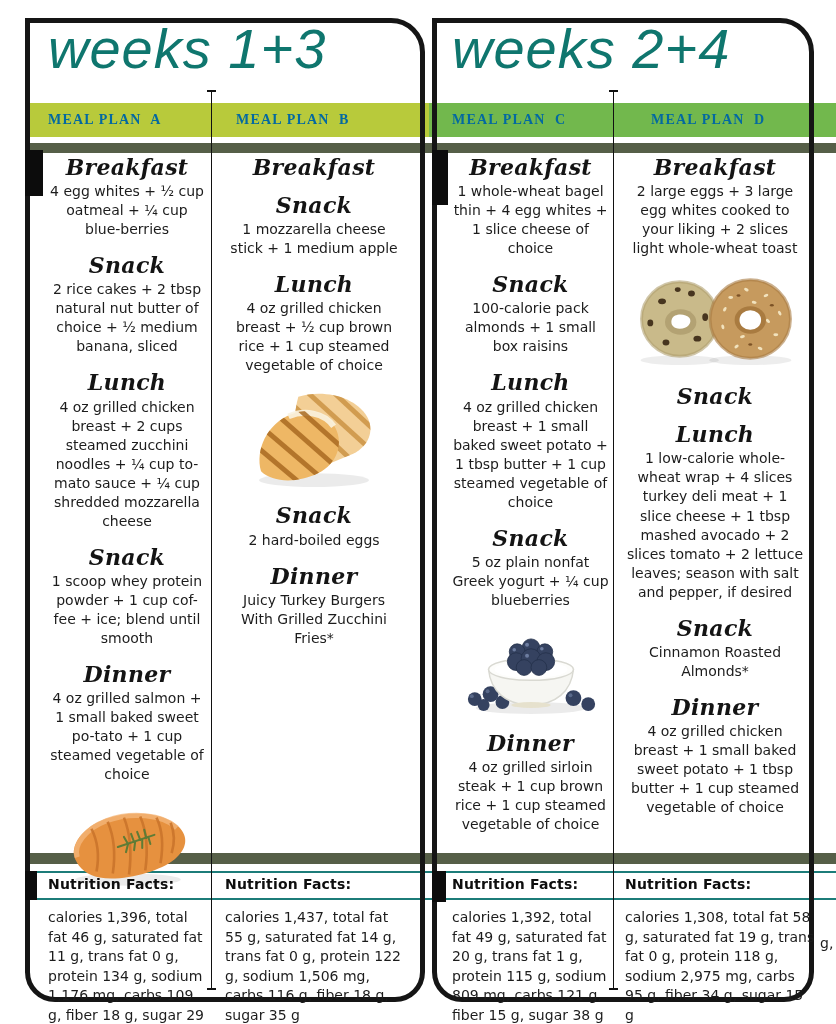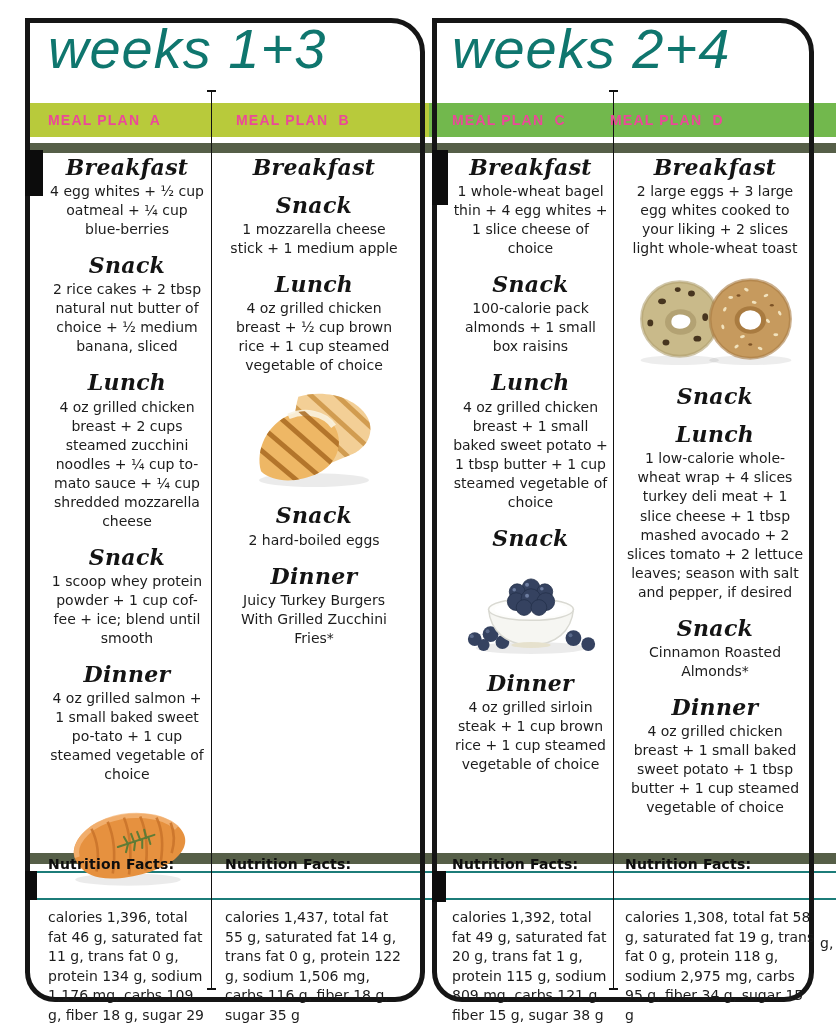--- a/index.html
+++ b/index.html
@@ -35,25 +35,25 @@
   .panel.p2{left:432px;width:382px;}
 
   
   .panel-title{position:absolute;top:21px;z-index:4;
     font-family:Liberation Sans, sans-serif;font-style:italic;font-weight:400;
     font-size:56px;letter-spacing:1px;color:#0f766e;line-height:1;}
   .panel-title.w13{left:48px;}
   .panel-title.w24{left:452px;}
 
   
-  .plan-label{position:absolute;top:112px;z-index:4;color:#ec4899;
-    font-family:Liberation Sans, sans-serif;font-weight:700;font-size:14px;
+  .plan-label{position:absolute;top:112px;z-index:4;color:#0369a1;
+    font-family:Liberation Serif, serif;font-weight:700;font-size:14px;
     letter-spacing:1.2px;white-space:pre;}
   .plan-label.a{left:48px;} .plan-label.b{left:236px;}
-  .plan-label.c{left:452px;} .plan-label.d{left:610px;}
+  .plan-label.c{left:452px;} .plan-label.d{left:651px;}
 
   
   .divider{position:absolute;top:90px;height:900px;width:1px;background:#111;z-index:2;}
   .divider.d1{left:211px;} .divider.d2{left:613px;}
   .divider::before,.divider::after{content:"";position:absolute;left:-4px;width:9px;height:2px;background:#111;}
   .divider::before{top:0;} .divider::after{bottom:0;}
 
   
   .tab{position:absolute;background:#0c0c0c;z-index:4;}
   .tab.meal-p1{left:25px;top:150px;width:18px;height:46px;}
@@ -69,21 +69,21 @@
   .col.d{left:625px;width:180px;}
   .meal-section{margin:0;}
   .meal-heading{margin:15px 0 3px 0;font-family:"DejaVu Serif", serif;font-style:italic;
     font-weight:600;font-size:22px;line-height:1.05;color:#141414;letter-spacing:0.3px;}
   .meal-section:first-child .meal-heading{margin-top:6px;}
   .meal-text{margin:0;font-size:14px;line-height:1.36;color:var(--ink);}
   .photo{margin:12px 0 4px 0;text-align:center;}
   .photo svg{display:block;margin:0 auto;}
 
   
-  .nutrition-label{position:absolute;top:856px;z-index:5;font-weight:700;font-size:14px;
+  .nutrition-label{position:absolute;top:876px;z-index:5;font-weight:700;font-size:14px;
     letter-spacing:0.2px;color:#0e0e0e;font-family:"DejaVu Sans", sans-serif;}
   .nutrition-text{position:absolute;top:908px;z-index:5;font-size:14px;line-height:1.4;color:var(--ink);}
   .nut-a{left:48px;width:160px;} .nut-b{left:225px;width:178px;}
   .nut-c{left:452px;width:160px;} .nut-d{left:625px;width:190px;}
 
   
   .edge-fragment{position:absolute;left:820px;top:934px;z-index:5;font-size:14px;line-height:1.4;color:var(--ink);}
 </style>
 </head>
 <body>
@@ -231,20 +231,21 @@
     <p class="meal-text">100-calorie pack almonds + 1 small box raisins</p>
   </section>
 
   <section class="meal-section">
     <h3 class="meal-heading">Lunch</h3>
     <p class="meal-text">4 oz grilled chicken breast + 1 small baked sweet potato + 1 tbsp butter + 1 cup steamed vegetable of choice</p>
   </section>
 
   <section class="meal-section">
     <h3 class="meal-heading">Snack</h3>
+    <p class="meal-text">5 oz plain nonfat Greek yogurt + ¼ cup blueberries</p>
   <div class="photo">
           <svg viewBox="0 0 150 96" width="148" height="95">
     <ellipse cx="75" cy="87" rx="56" ry="6" fill="#000" opacity="0.08"></ellipse>
     <g fill="#354260">
       <circle cx="18" cy="78" r="7"></circle>
               <circle cx="34" cy="73" r="8"></circle>
               <circle cx="46" cy="81" r="7"></circle>
       <circle cx="27" cy="84" r="6"></circle>
               <circle cx="118" cy="77" r="8"></circle>
               <circle cx="133" cy="83" r="7"></circle>

